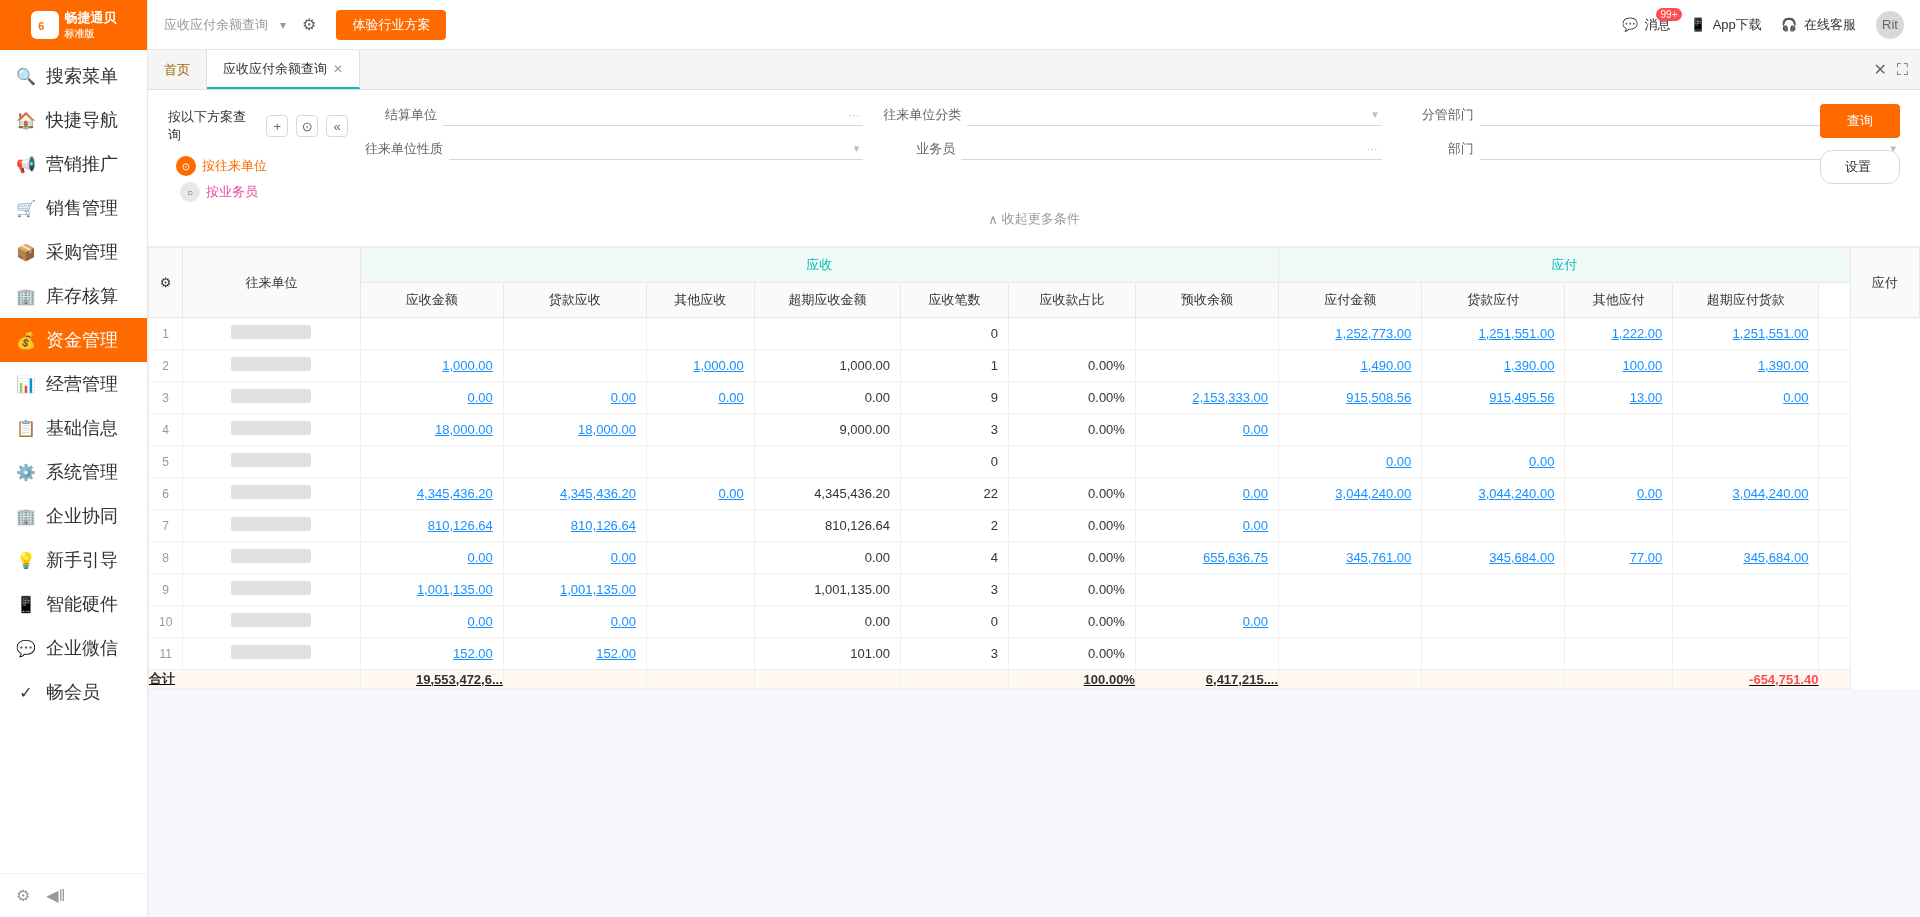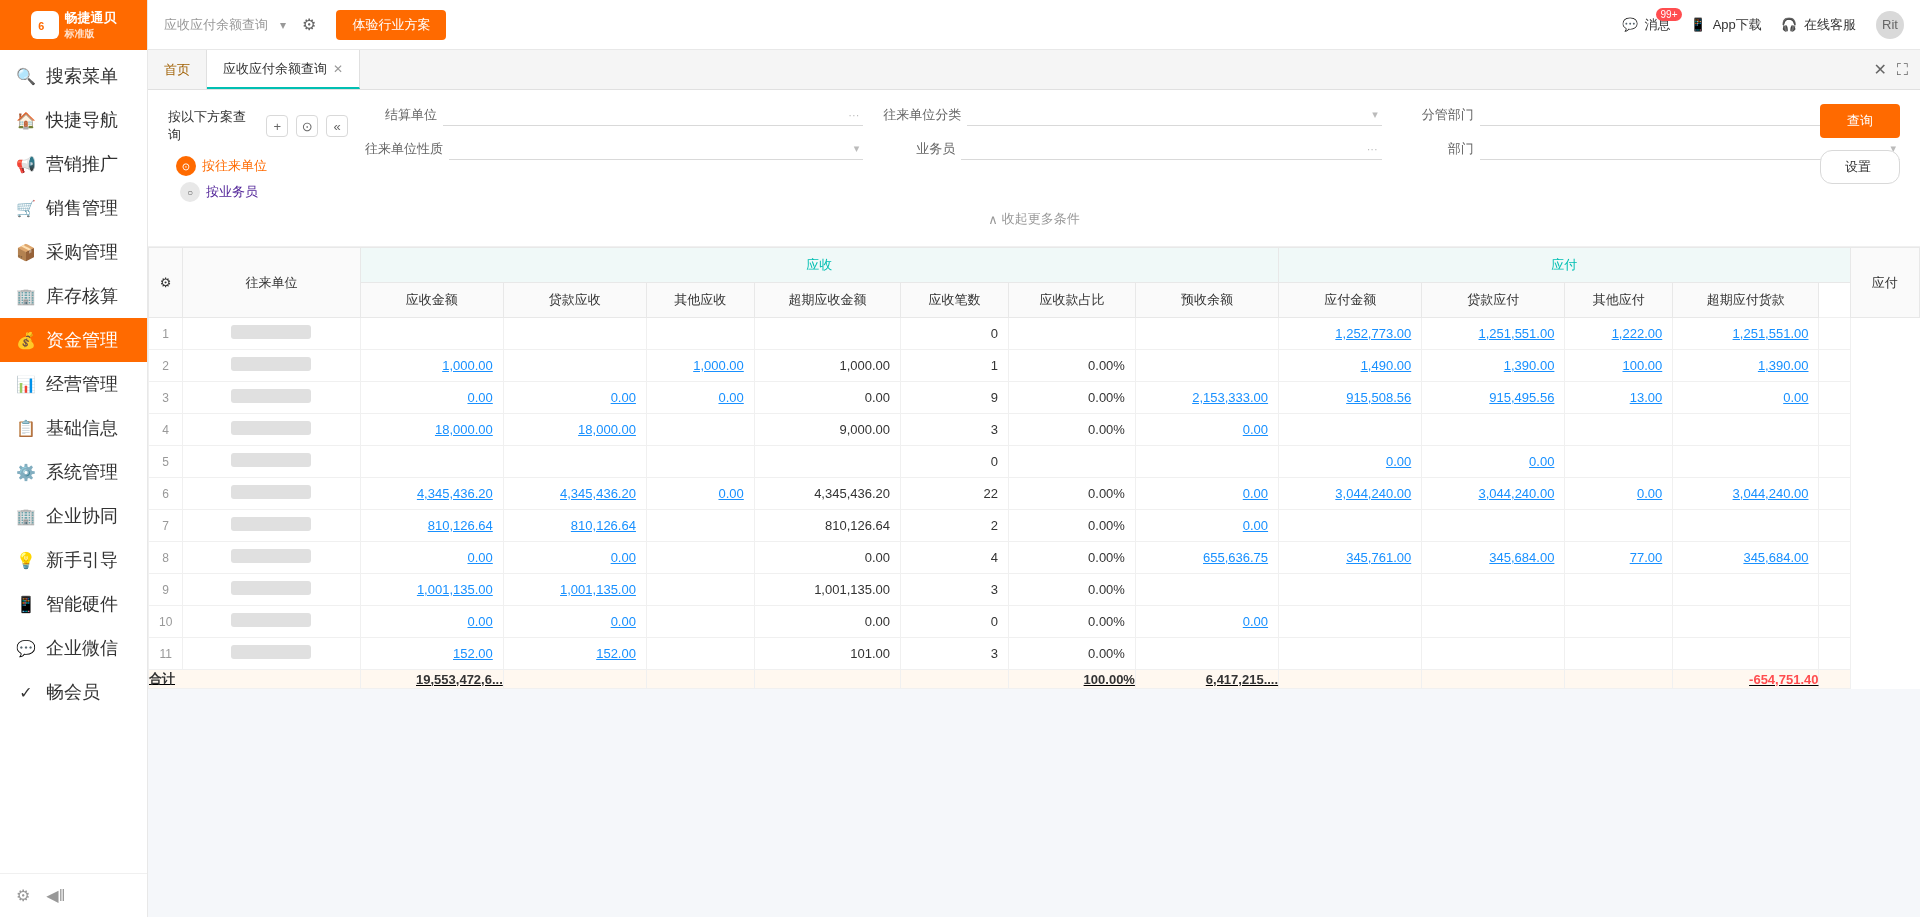--- a/index.html
+++ b/index.html
@@ -292,21 +292,21 @@
             <div class="filter-scheme-btn">⊙</div>
             <div class="filter-collapse-btn">«</div>
           </div>
           <div class="filter-option-list">
             <div class="filter-option-item">
               <div class="filter-option-icon">⊙</div>
               <span class="filter-option-text">按往来单位</span>
             </div>
             <div class="filter-option-item2" style="margin-left:4px;">
               <div class="filter-option-icon2">○</div>
-              <span style="color:#4c1d95;font-size:13px;">按业务员</span>
+              <span style="color:#ec4899;font-size:13px;">按业务员</span>
             </div>
           </div>
         </div>
         <div class="filter-right">
           <div class="filter-fields-grid">
 
             <div class="filter-field">
               <span class="f-label">结算单位</span>
               <div class="f-input-wrap">
                 <input class="f-input" style="">

